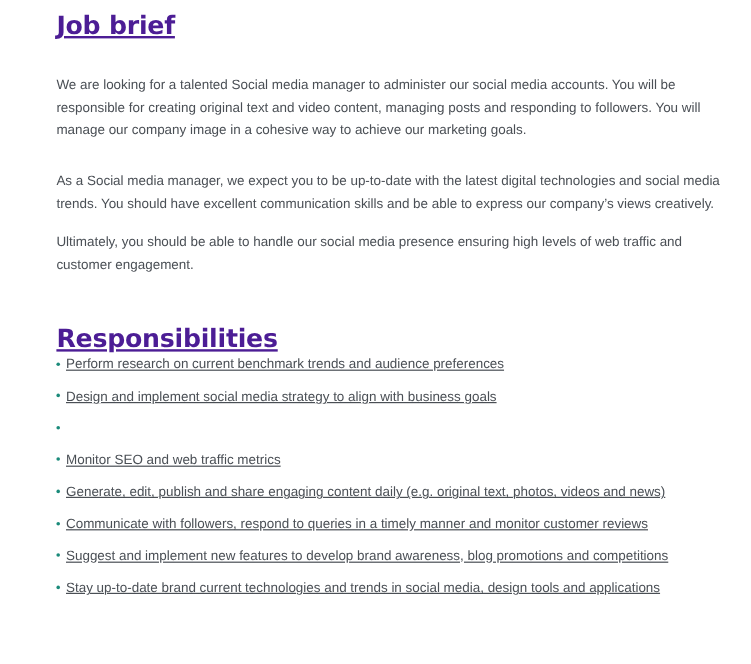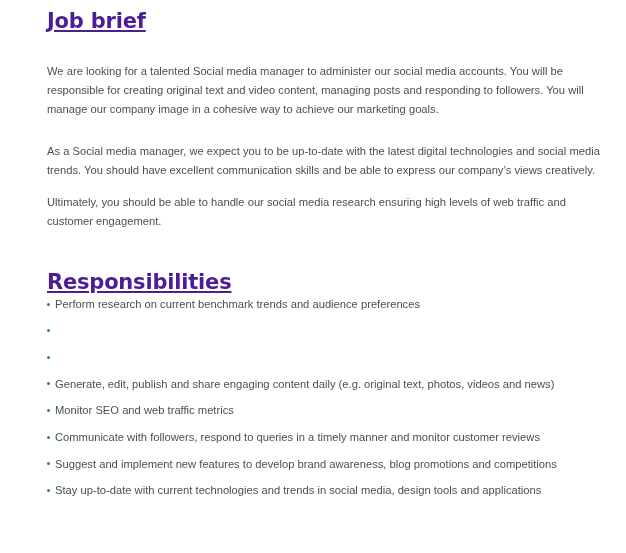--- a/index.html
+++ b/index.html
@@ -33,40 +33,41 @@
     ul.resp {
       position: absolute; top: 295px; left: 0; margin: 0; padding: 0;
       list-style: none;
     }
     ul.resp li {
       font-size: 11.2px;
       line-height: 19px;
       height: 26.6px;
       color: #4a4f55;
       white-space: nowrap;
+      text-decoration: underline;
     }
     .bullet {
       display: inline-block; width: 3px; height: 3px; border-radius: 50%;
       background: #1a8a7a; vertical-align: middle; margin-right: 5px;
       position: relative; top: -1px;
     }
   </style>
 </head>
 <body>
 
 <div class="content">
   <h2 class="h-job">Job brief</h2>
   <p class="p1">We are looking for a talented Social media manager to administer our social media accounts. You will be responsible for creating original text and video content, managing posts and responding to followers. You will manage our company image in a cohesive way to achieve our marketing goals.</p>
   <p class="p2">As a Social media manager, we expect you to be up-to-date with the latest digital technologies and social media trends. You should have excellent communication skills and be able to express our company’s views creatively.</p>
-  <p class="p3">Ultimately, you should be able to handle our social media research ensuring high levels of web traffic and customer engagement.</p>
+  <p class="p3">Ultimately, you should be able to handle our social media presence ensuring high levels of web traffic and customer engagement.</p>
 
   <h2 class="h-resp">Responsibilities</h2>
   <ul class="resp">
     <li><span class="bullet" style="background: rgb(26, 138, 122);"></span><span>Perform research on current benchmark trends and audience preferences</span></li>
+    <li><span class="bullet" style="background: rgb(26, 138, 122);"></span><span>Design and implement social media strategy to align with business goals</span></li>
     <li><span class="bullet" style="background: rgb(26, 138, 122);"></span></li>
-    <li><span class="bullet" style="background: rgb(26, 138, 122);"></span></li>
+    <li><span class="bullet" style="background: rgb(26, 138, 122);"></span><span>Monitor SEO and web traffic metrics</span></li>
     <li><span class="bullet" style="background: rgb(26, 138, 122);"></span><span>Generate, edit, publish and share engaging content daily (e.g. original text, photos, videos and news)</span></li>
-    <li><span class="bullet" style="background: rgb(26, 138, 122);"></span><span>Monitor SEO and web traffic metrics</span></li>
     <li><span class="bullet" style="background: rgb(26, 138, 122);"></span><span>Communicate with followers, respond to queries in a timely manner and monitor customer reviews</span></li>
     <li><span class="bullet" style="background: rgb(26, 138, 122);"></span><span>Suggest and implement new features to develop brand awareness, blog promotions and competitions</span></li>
-    <li><span class="bullet" style="background: rgb(26, 138, 122);"></span><span>Stay up-to-date with current technologies and trends in social media, design tools and applications</span></li>
+    <li><span class="bullet" style="background: rgb(26, 138, 122);"></span><span>Stay up-to-date brand current technologies and trends in social media, design tools and applications</span></li>
   </ul>
 </div>
 
 </body></html>

